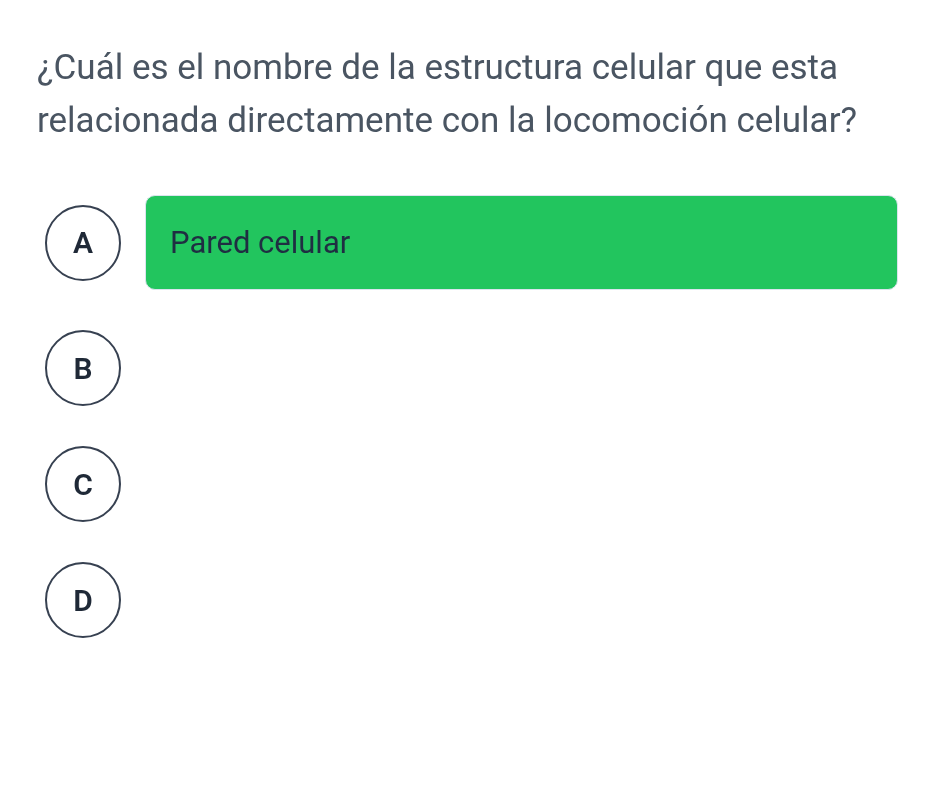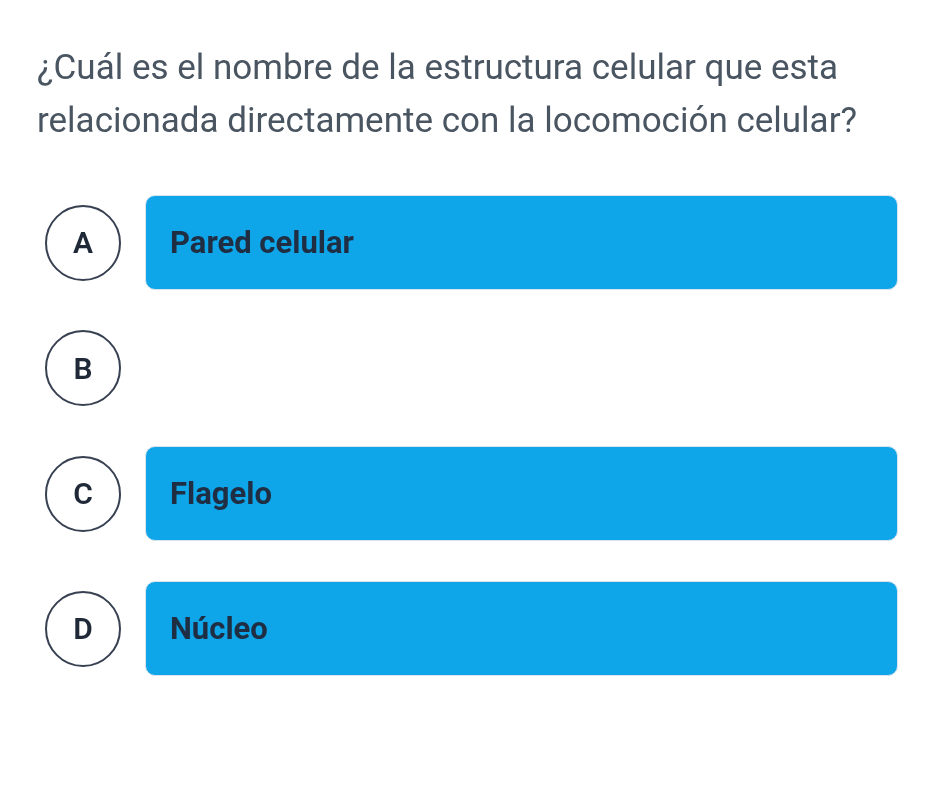--- a/index.html
+++ b/index.html
@@ -45,42 +45,40 @@
       background: #ffffff;
       cursor: pointer;
     }
     .option-text {
       flex: 1;
       border: 1px solid #dbe4ee;
       border-radius: 10px;
       padding: 28px 24px;
       font-size: 31px;
       color: #1f2e42;
-      font-weight: 700;
+      font-weight: 400;
       cursor: pointer;
-      background: #0ea5e9;
+      background: #22c55e;
       min-height: 90px;
       display: flex;
       align-items: center;
     }
   </style>
 </head>
 <body>
 
 <div class="question-text">¿Cuál es el nombre de la estructura celular que esta relacionada directamente con la locomoción celular?</div>
 
 <div class="options-container">
   <div class="option-row">
     <div class="option-letter">A</div>
     <div class="option-text">Pared celular</div>
   </div>
   <div class="option-row">
     <div class="option-letter">B</div>
   </div>
   <div class="option-row">
     <div class="option-letter">C</div>
-    <div class="option-text">Flagelo</div>
   </div>
   <div class="option-row">
     <div class="option-letter">D</div>
-    <div class="option-text">Núcleo</div>
   </div>
 </div>
 
 </body></html>

